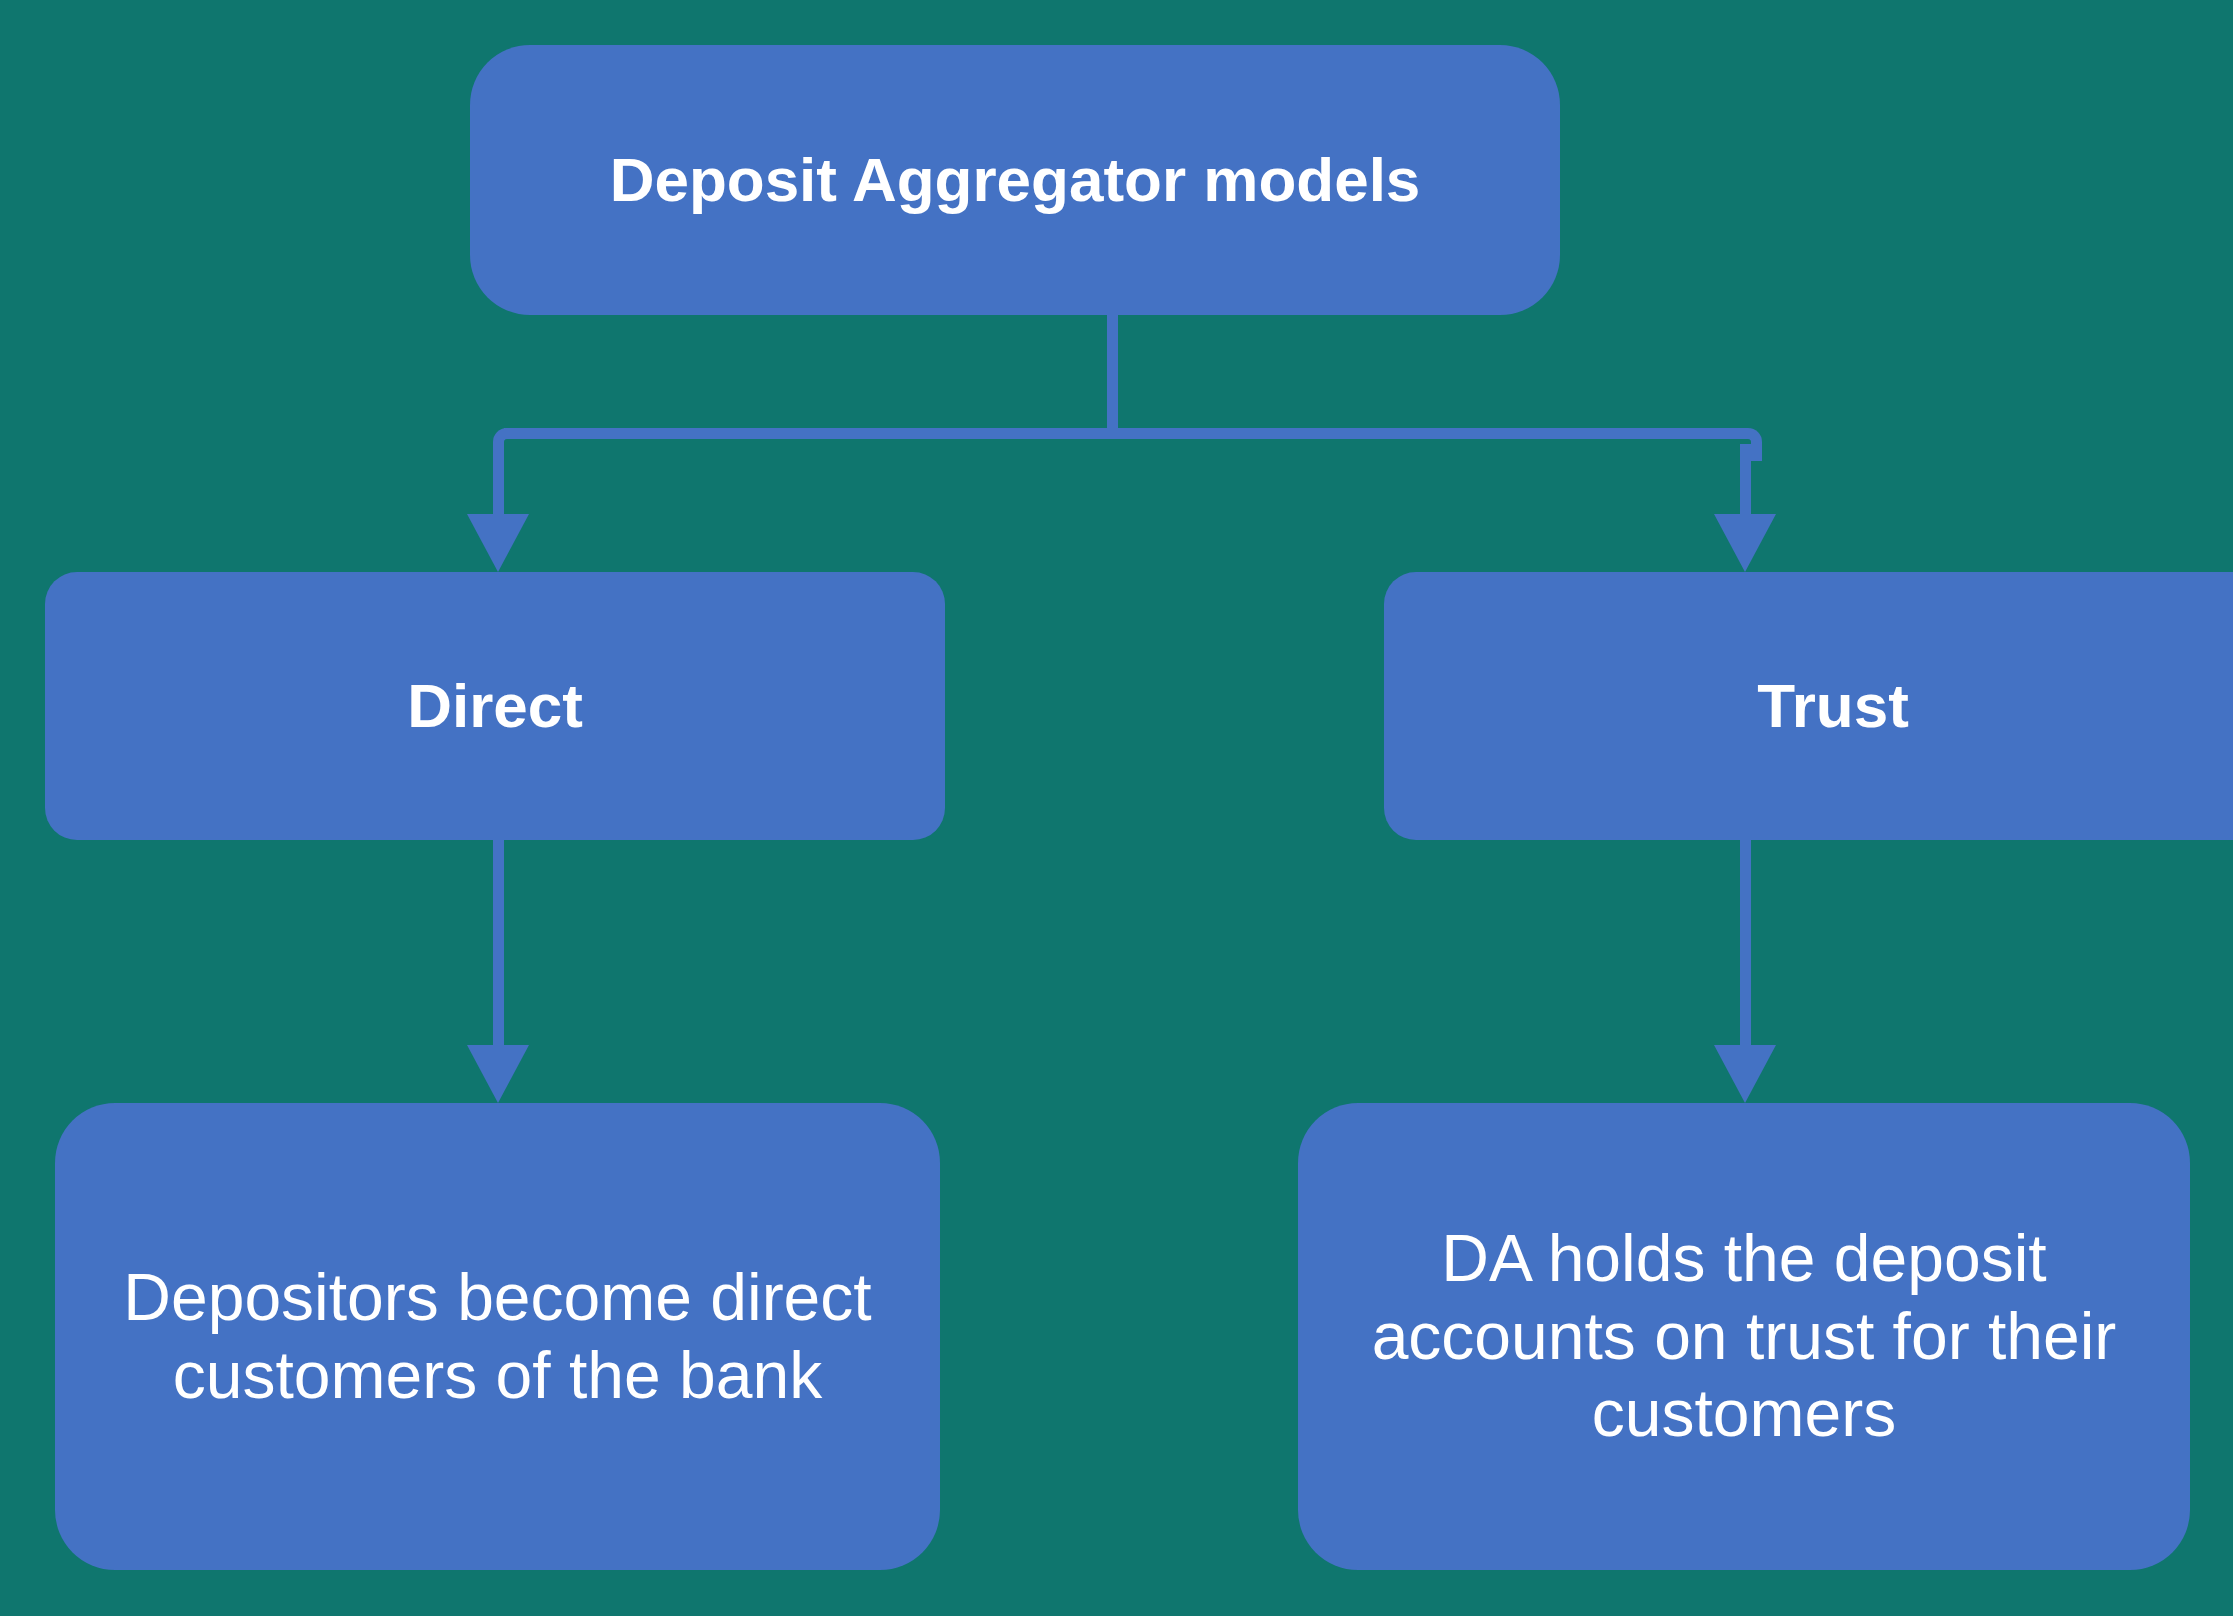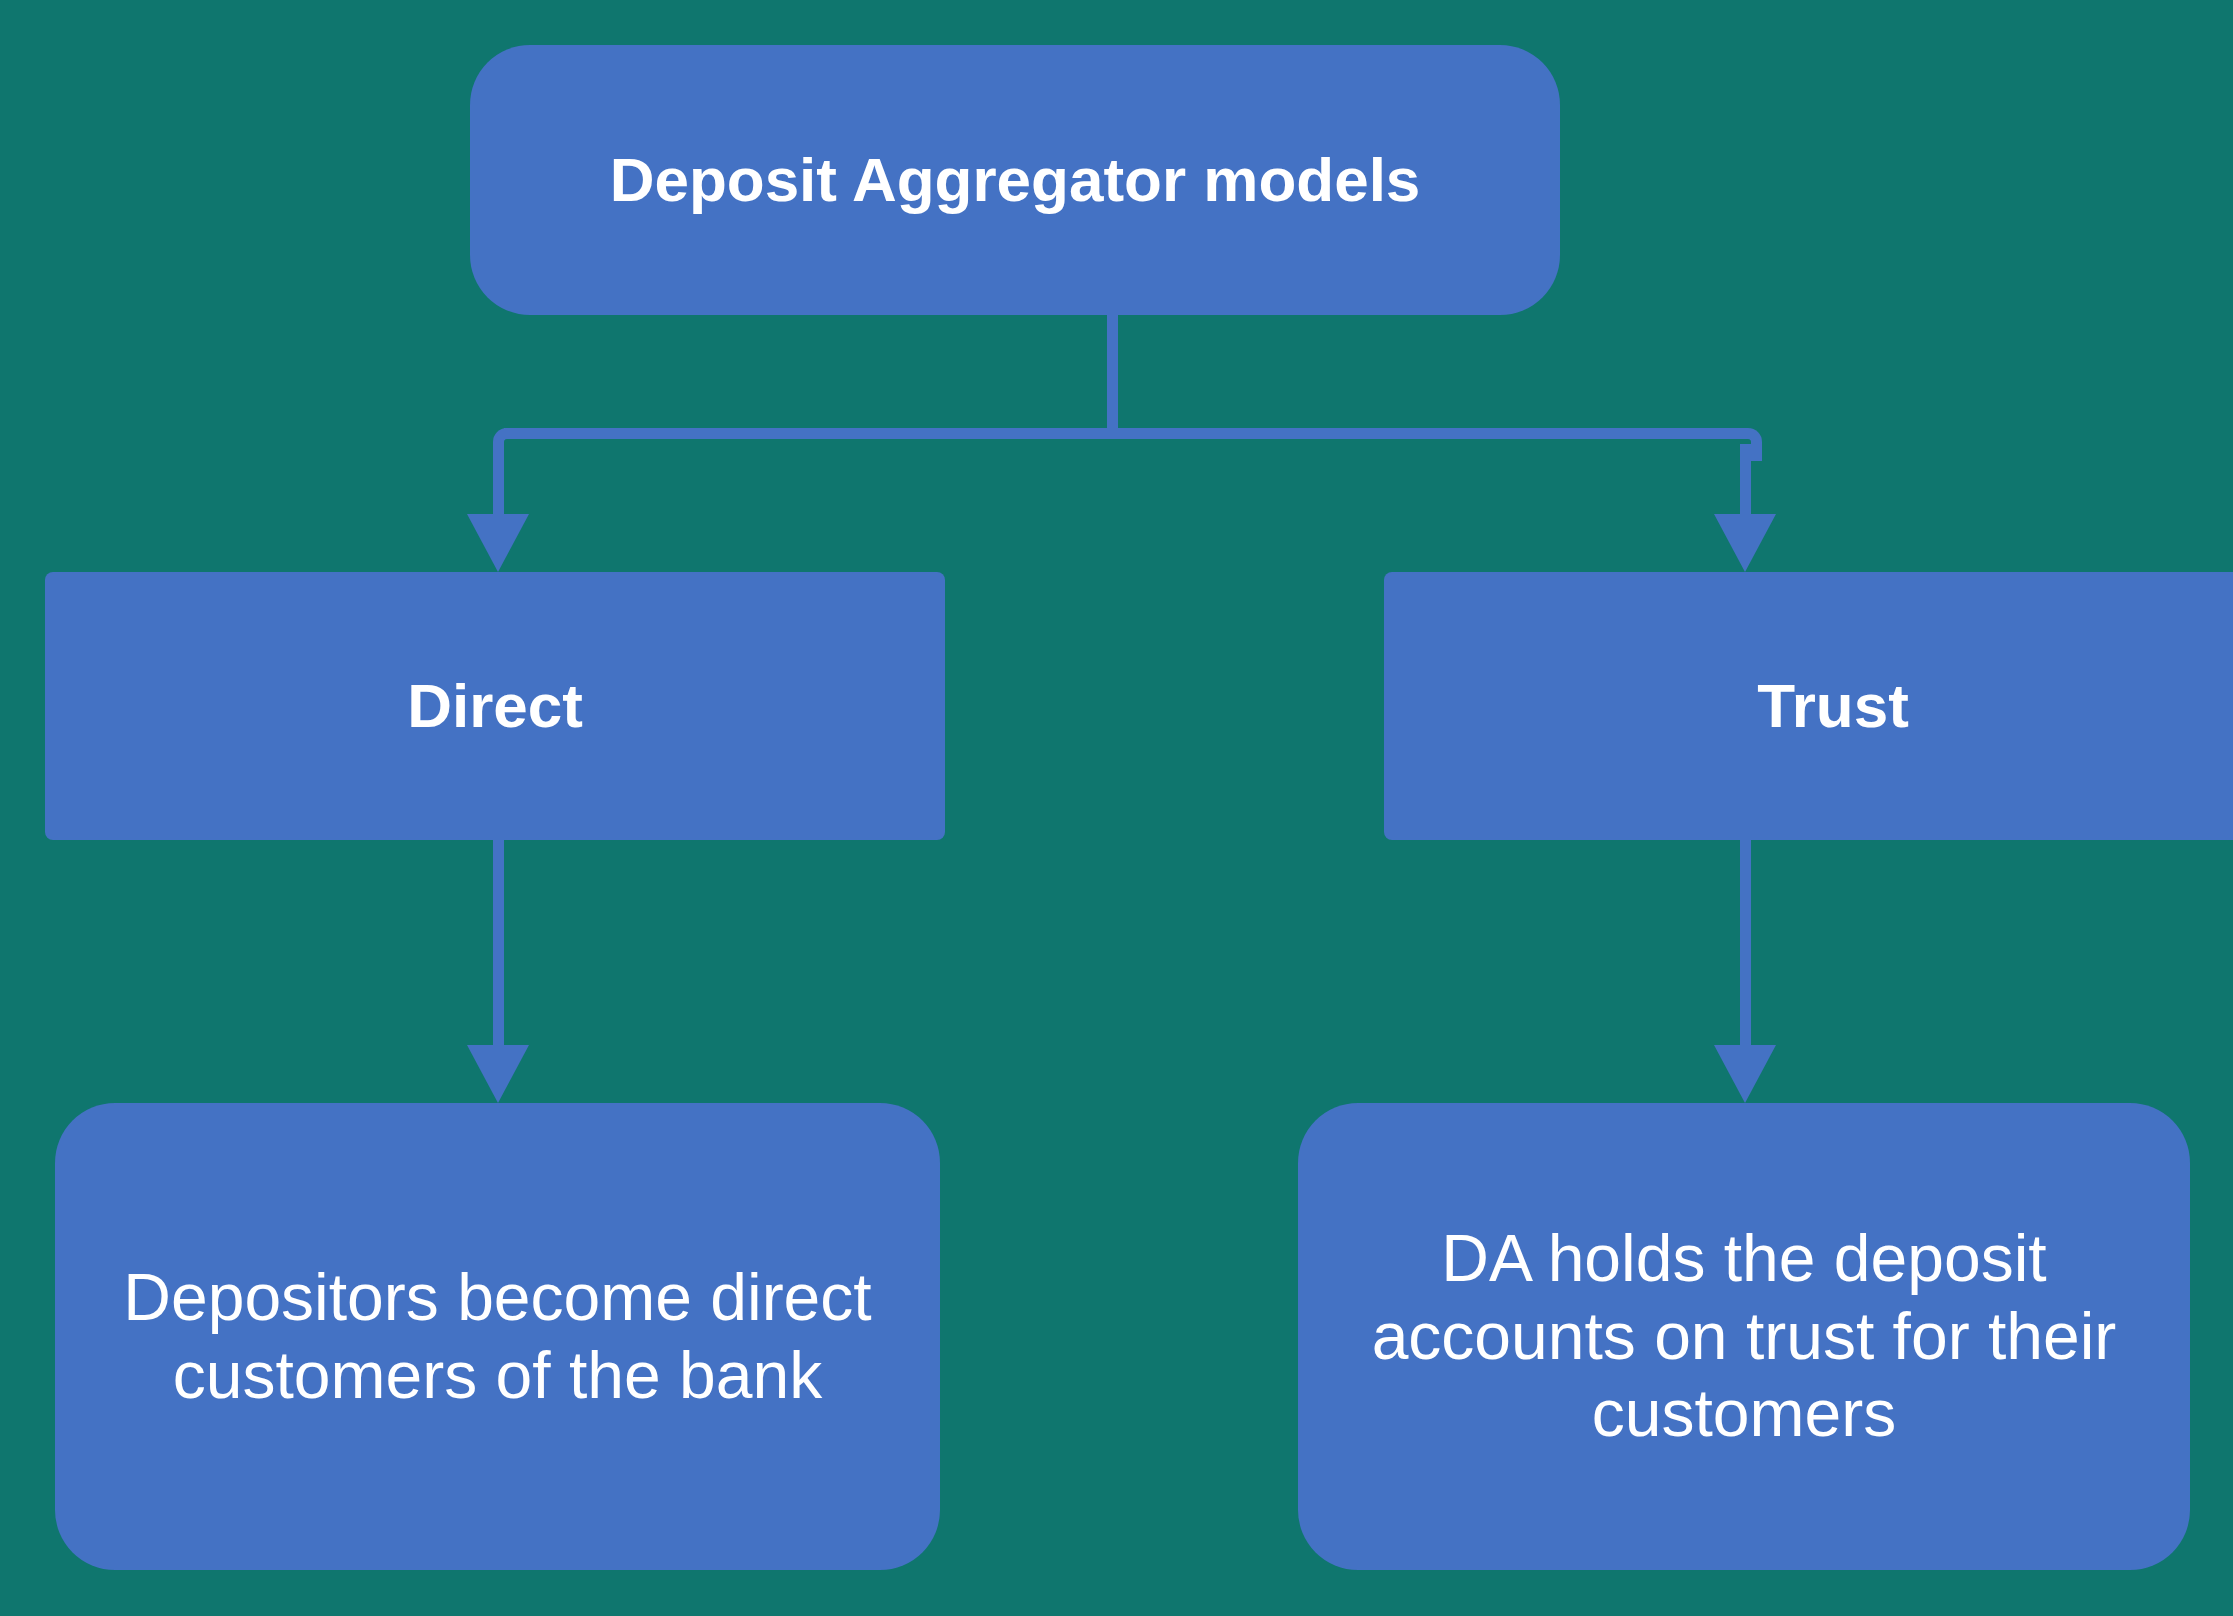--- a/index.html
+++ b/index.html
@@ -45,21 +45,21 @@
     height: 270px;
     background: #4472C4;
     border-radius: 60px;
     font-size: 62px;
     font-weight: bold;
   }
 
   .node--branch {
     height: 268px;
     background: #4472C4;
-    border-radius: 8px;
+    border-radius: 32px;
     font-size: 62px;
     font-weight: bold;
   }
   .node--direct {
     left: 45px;
     top: 572px;
     width: 900px;
   }
   .node--trust {
     left: 1360px;

